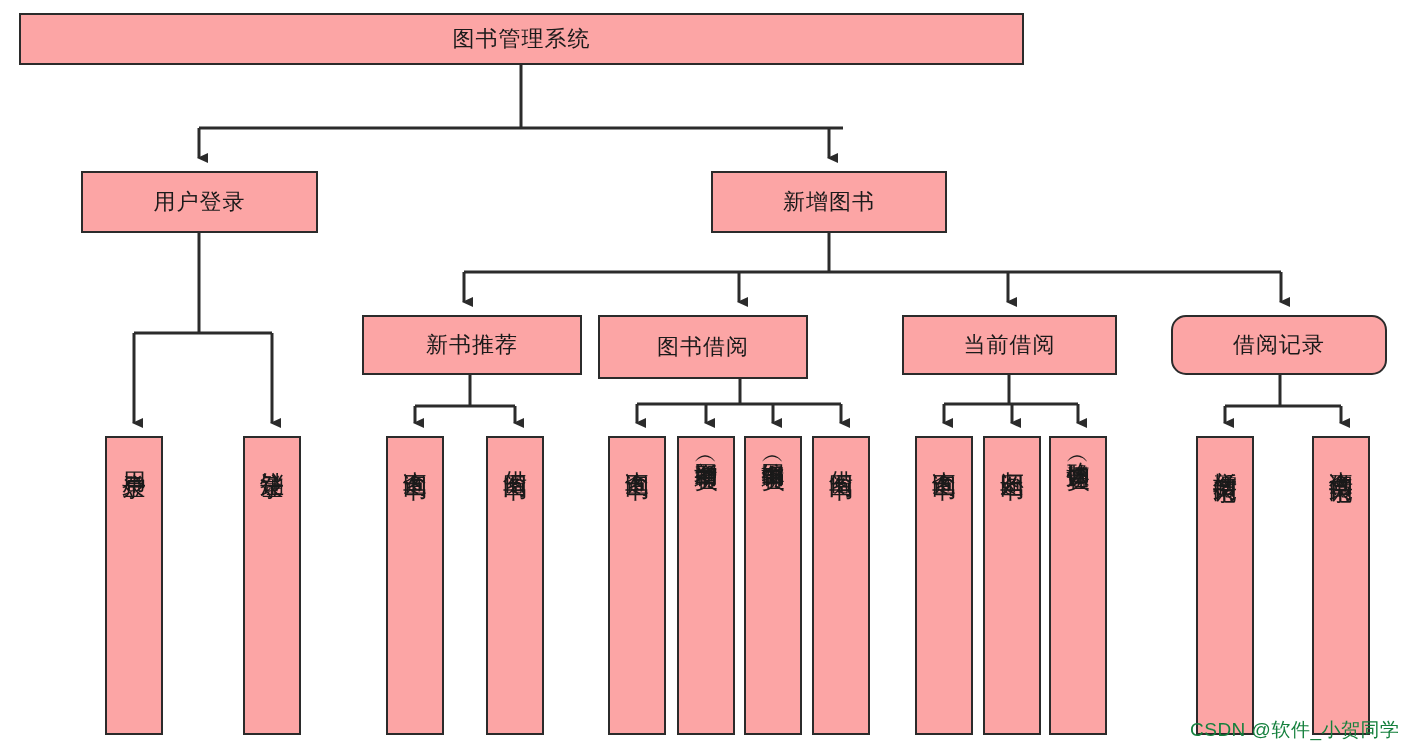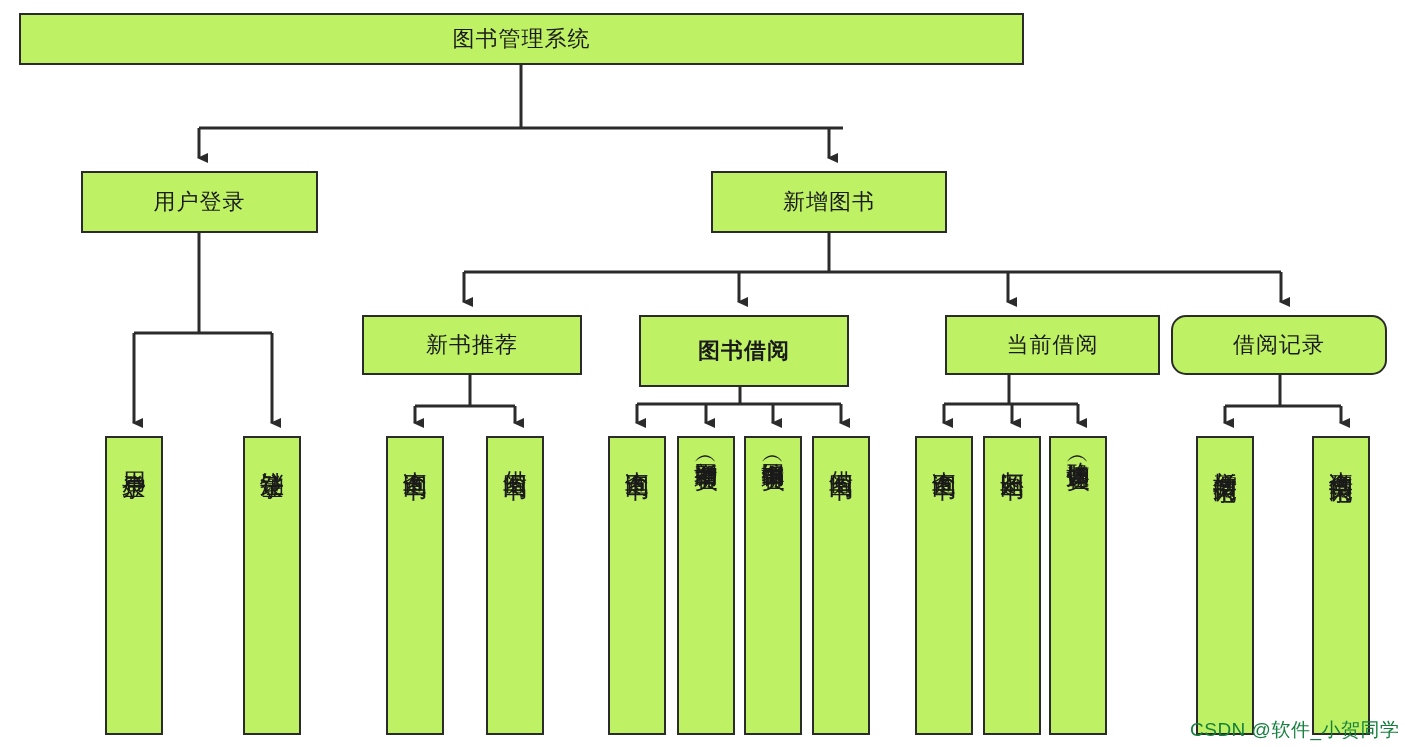--- a/index.html
+++ b/index.html
@@ -22,21 +22,21 @@
     position: absolute;
     left: 0;
     top: 0;
     width: 1405px;
     height: 747px;
     pointer-events: none;
   }
   .node {
     position: absolute;
     box-sizing: border-box;
-    background: #bef264;
+    background: #fca5a5;
     border: 2px solid #2b2b2b;
     display: flex;
     align-items: center;
     justify-content: center;
     color: #1a1a1a;
   }
   .node .label {
     display: block;
     text-align: center;
     line-height: 1.15;
@@ -134,24 +134,24 @@
   <div class="node horiz" style="left:81px; top:171px; width:237px; height:62px;">
     <span class="label">用户登录</span>
   </div>
   <div class="node horiz" style="left:711px; top:171px; width:236px; height:62px;">
     <span class="label">新增图书</span>
   </div>
 
   <div class="node horiz" style="left:362px; top:315px; width:220px; height:60px;">
     <span class="label">新书推荐</span>
   </div>
-  <div class="node horiz" style="left:639px; top:315px; width:210px; height:72px;font-weight:bold;">
+  <div class="node horiz" style="left:598px; top:315px; width:210px; height:64px;">
     <span class="label">图书借阅</span>
   </div>
-  <div class="node horiz" style="left:902px; top:315px; width:215px; height:60px;margin-left:43px;">
+  <div class="node horiz" style="left:902px; top:315px; width:215px; height:60px;">
     <span class="label">当前借阅</span>
   </div>
   <div class="node horiz" style="left:1171px; top:315px; width:216px; height:60px;border-radius:15px;">
     <span class="label">借阅记录</span>
   </div>
 
   <div class="node vert" style="left:105px; top:436px; width:58px; height:299px;">
     <span class="label">用户登录</span>
   </div>
   <div class="node vert" style="left:243px; top:436px; width:58px; height:299px;">

